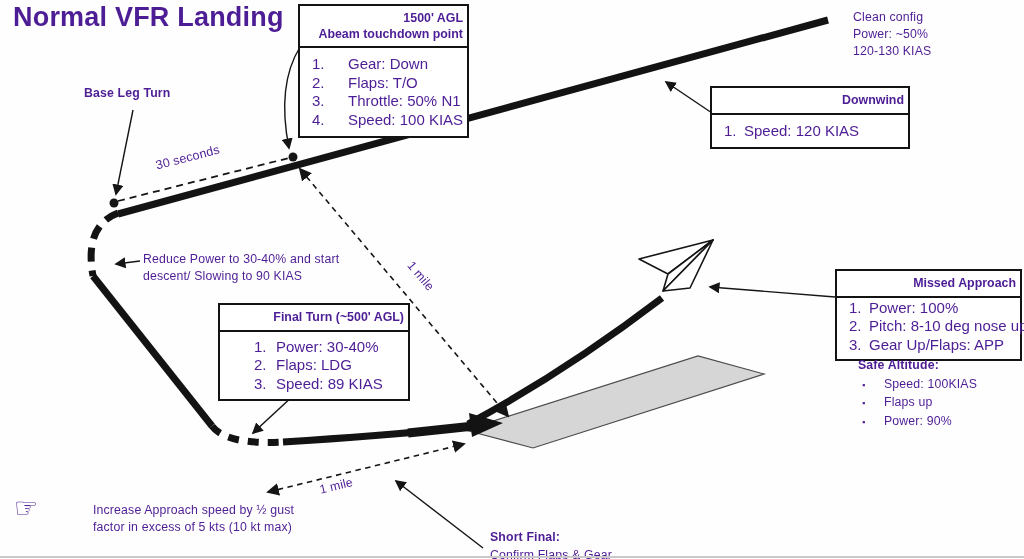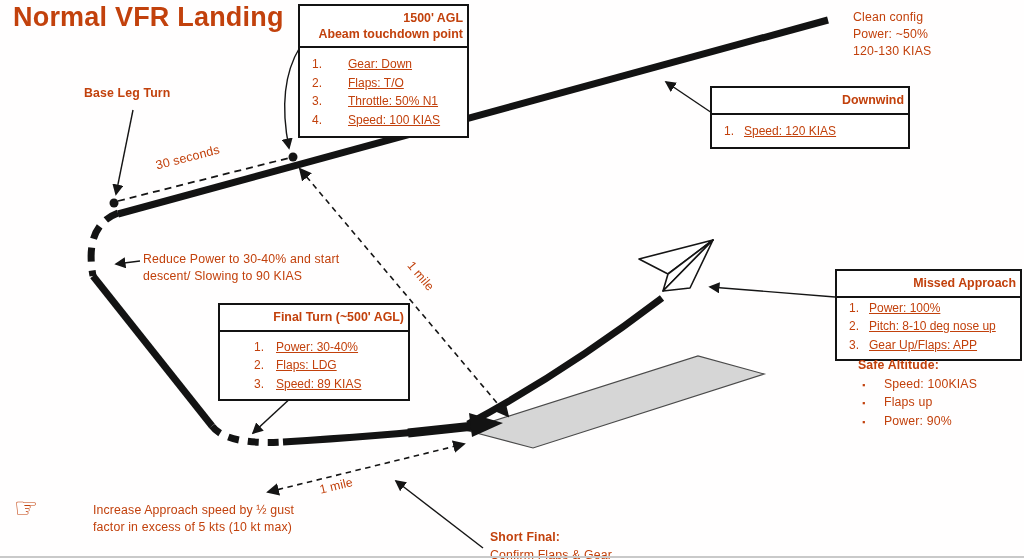--- a/index.html
+++ b/index.html
@@ -1,27 +1,27 @@
 <!DOCTYPE html>
 <html><head>
 <meta charset="utf-8">
 <style>
   html,body{margin:0;padding:0;background:#fff;}
   #page{position:relative;width:1024px;height:559px;background:#fffefe;overflow:hidden;
-        font-family:"Liberation Sans","DejaVu Sans",sans-serif;color:#c2410c;}
+        font-family:"Liberation Sans","DejaVu Sans",sans-serif;color:#4c1d95;}
   #diagram-svg{position:absolute;left:0;top:0;}
   .abs{position:absolute;}
   .lbl{font-size:12.3px;line-height:17px;letter-spacing:.15px;white-space:nowrap;}
   .bold{font-weight:bold;}
   .rot{transform-origin:left top;}
   
   .pbox{position:absolute;background:#fff;border:2px solid #131313;box-sizing:border-box;}
   .pbox .hdr{border-bottom:2px solid #131313;text-align:right;font-weight:bold;
              font-size:12.4px;line-height:15.5px;padding:5px 4px 4px;}
-  .pbox .body{padding:7px 8px 7px 10px;font-size:12px;line-height:18.5px;text-decoration:underline;}
+  .pbox .body{padding:7px 8px 7px 10px;font-size:15px;line-height:18.5px;}
   .nl{counter-reset:li;}
   .nl>.row{counter-increment:li;position:relative;padding-left:var(--numw,22px);white-space:nowrap;}
   .nl>.row::before{content:counter(li) ".";position:absolute;left:2px;}
   .bl>.row{position:relative;padding-left:26px;white-space:nowrap;}
   .bl>.row::before{content:"▪";position:absolute;left:4px;font-size:9px;top:1px;}
   #title{left:13px;top:2px;font-size:27px;font-weight:bold;letter-spacing:.2px;}
   #hand{left:14px;top:495px;font-size:27px;line-height:27px;}
   #bottom-edge{left:0;top:556px;width:1024px;height:2px;background:#c9c9c9;}
 </style>
 </head>

